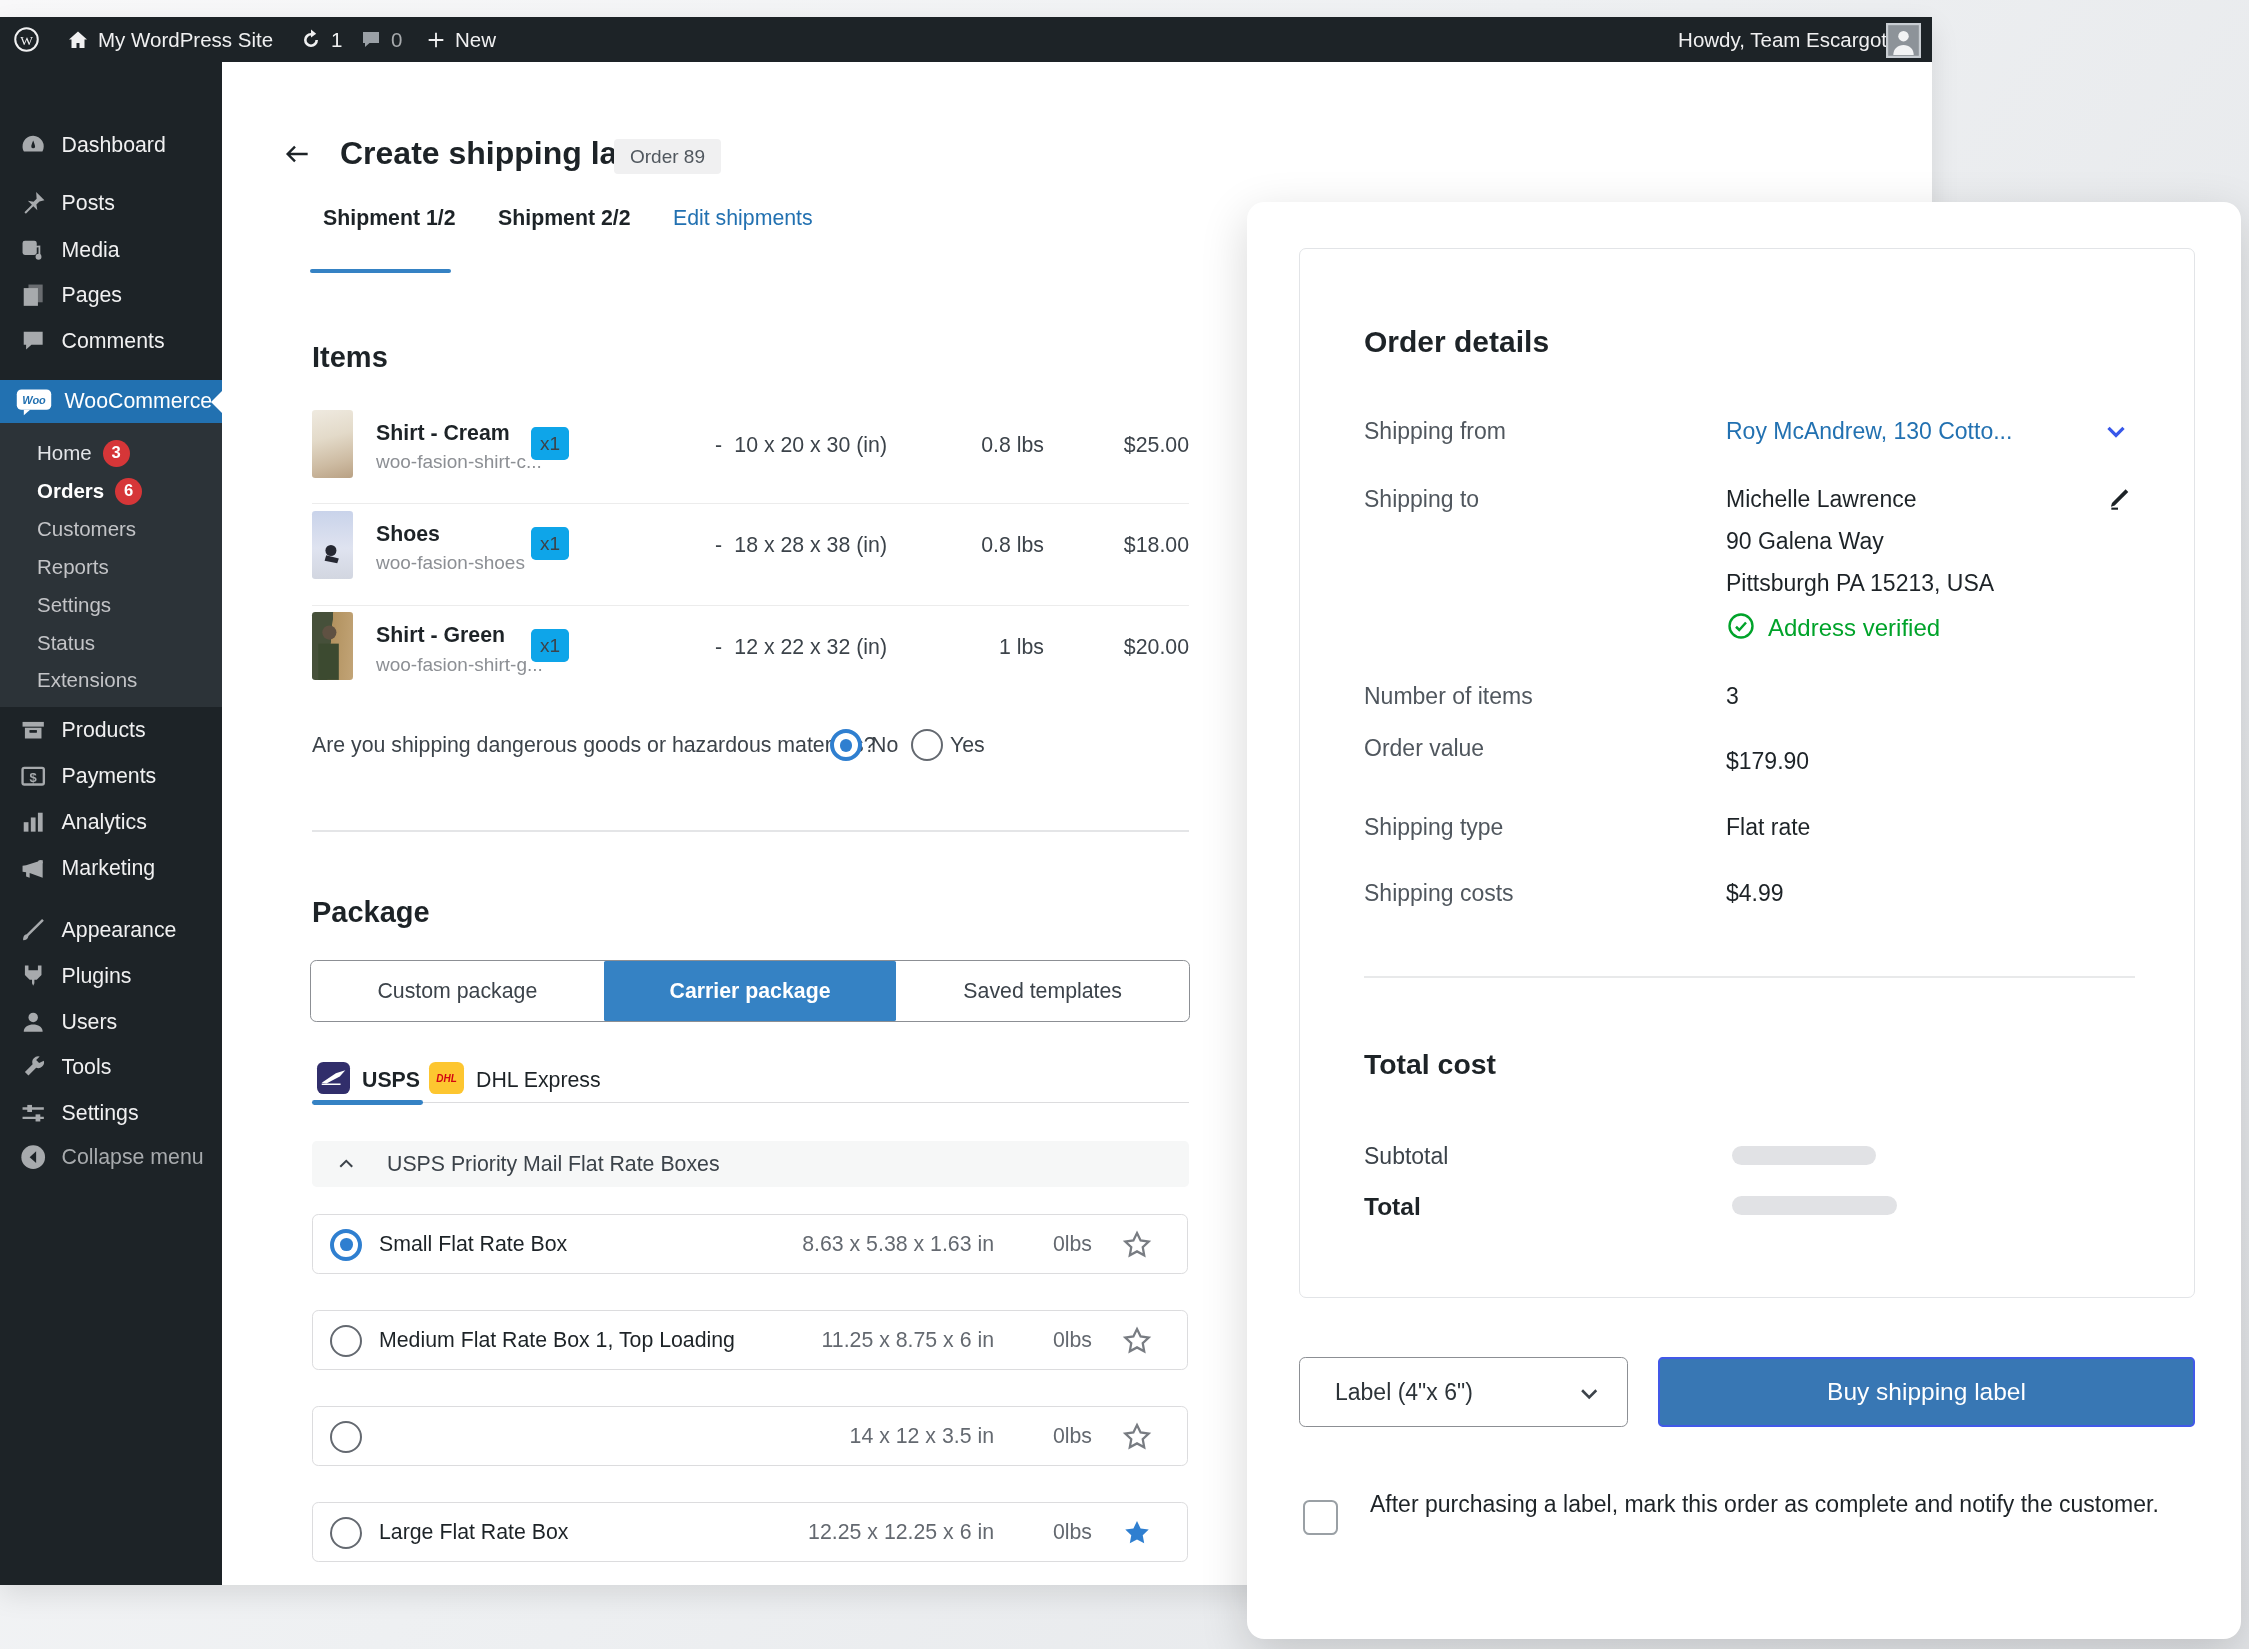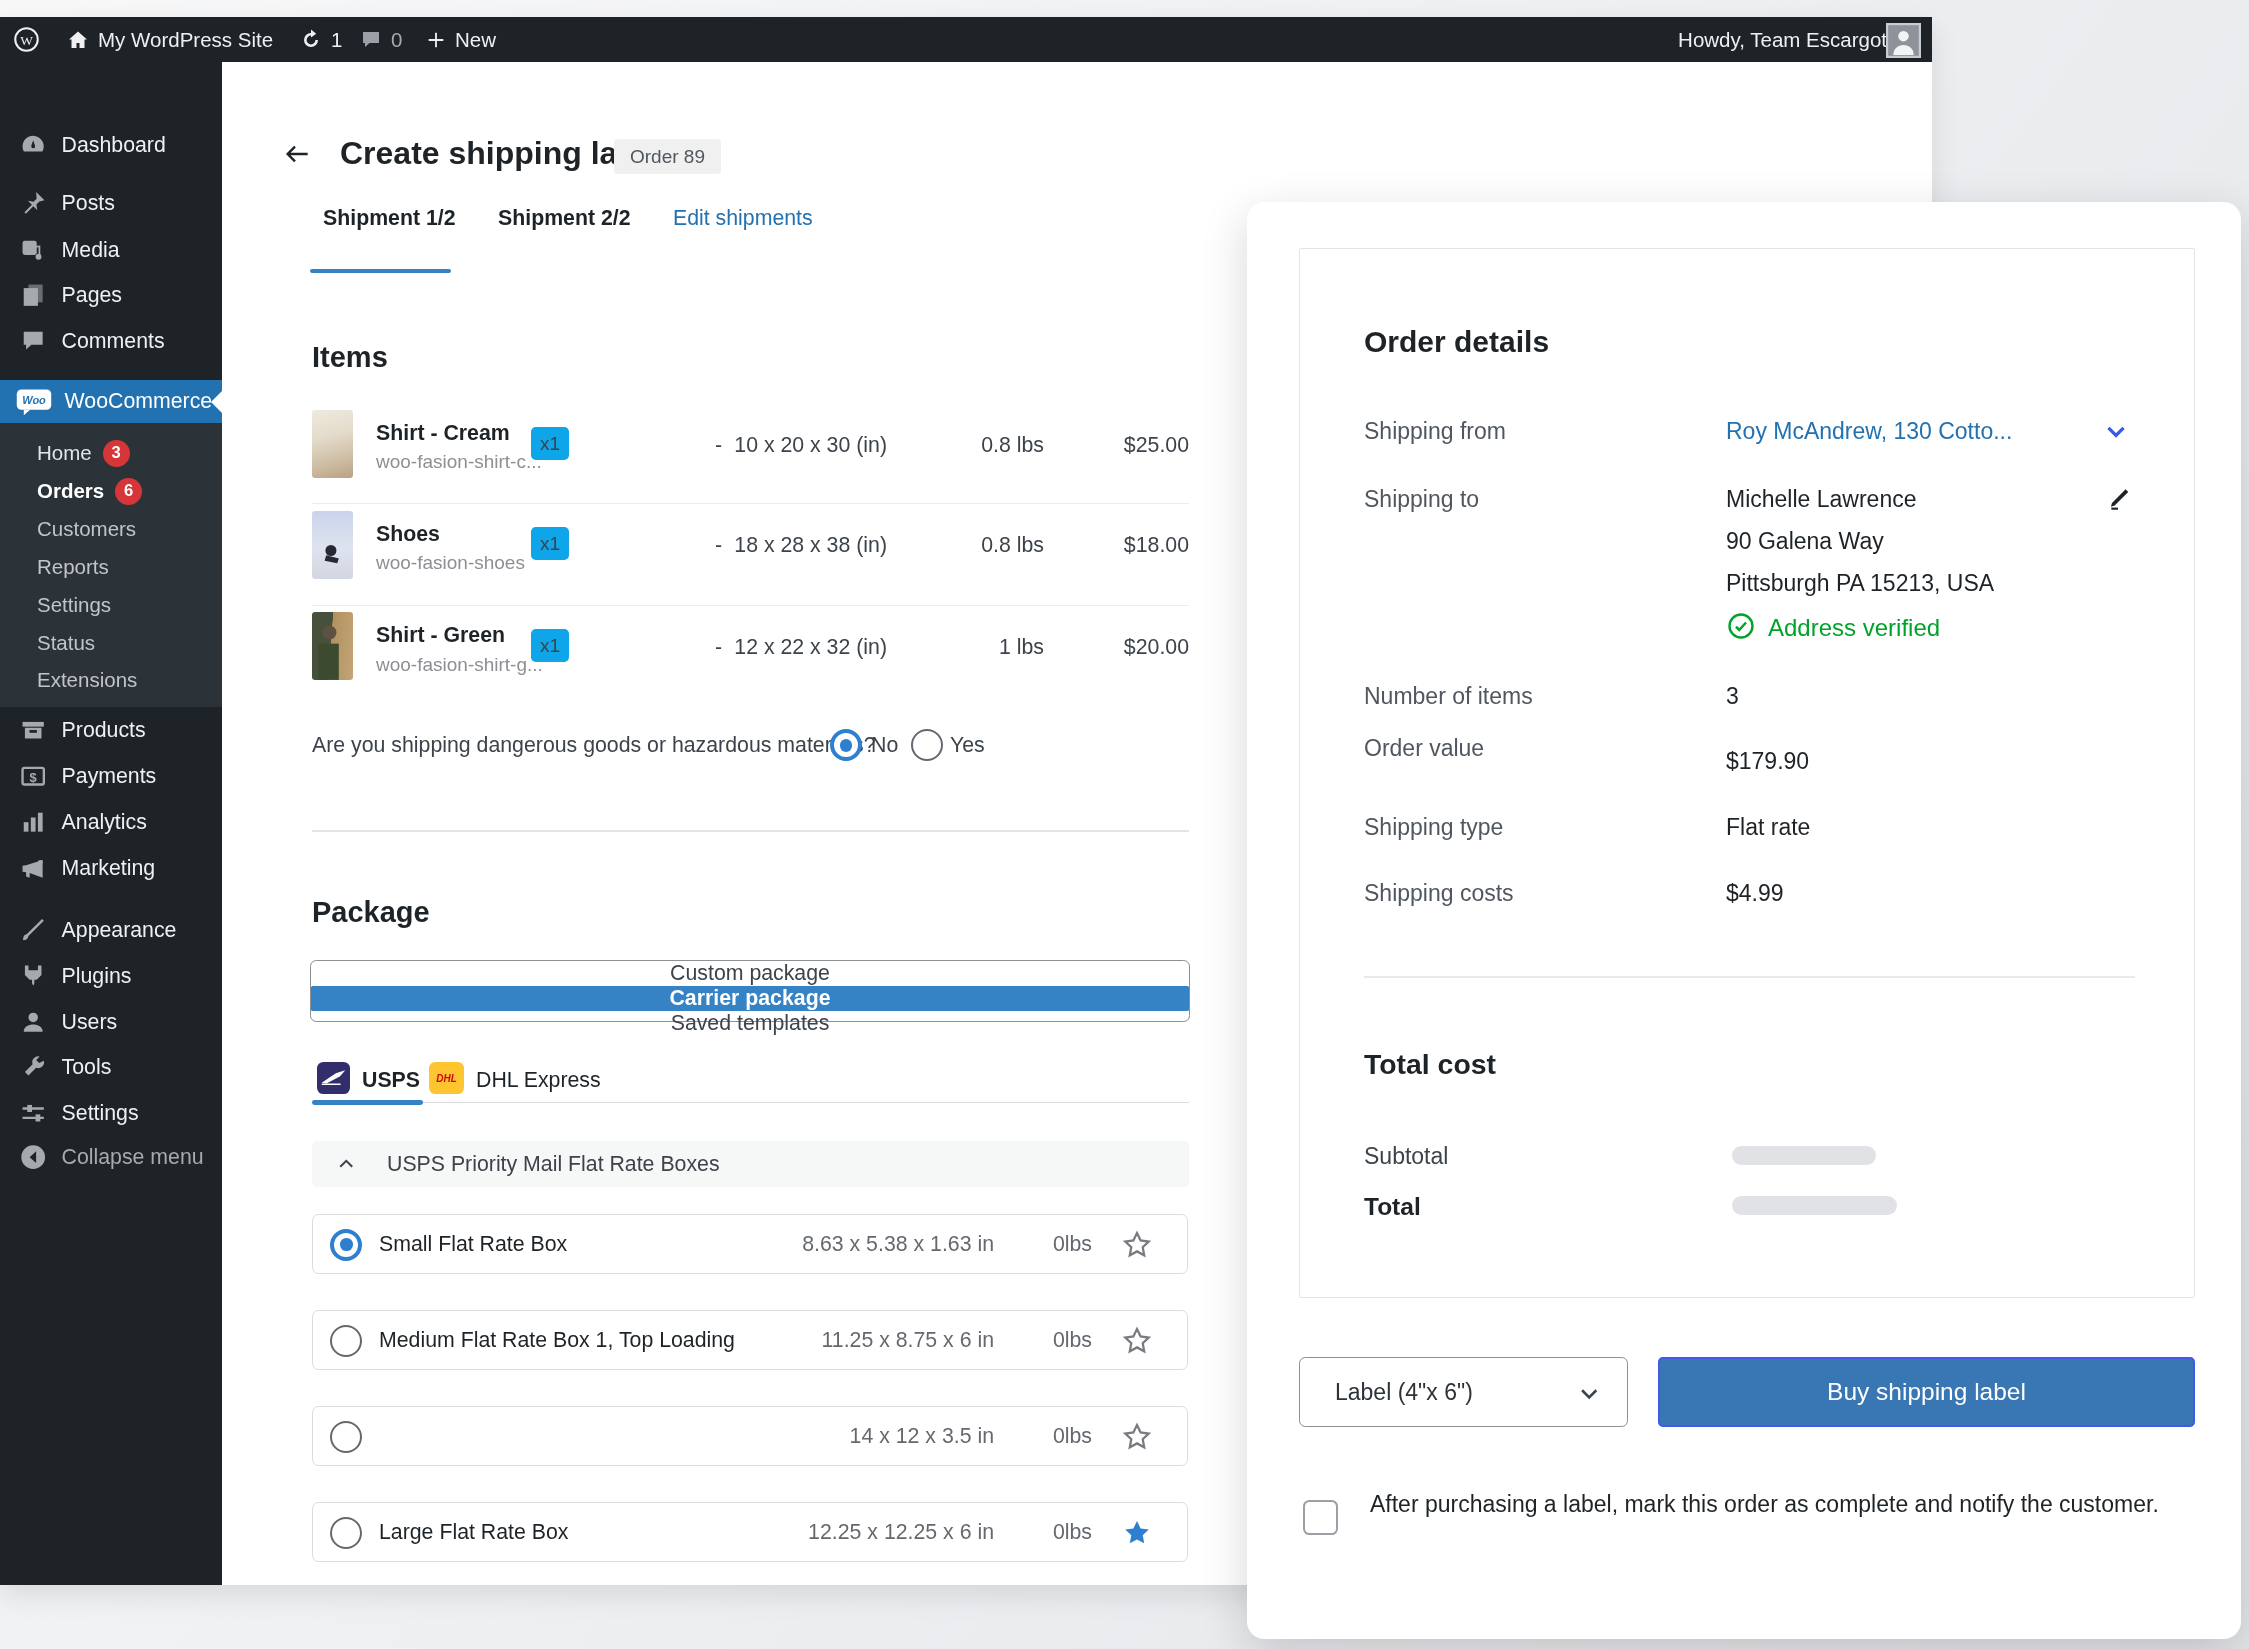--- a/index.html
+++ b/index.html
@@ -35,21 +35,21 @@
   .radio.on::after{content:"";position:absolute;left:50%;top:50%;width:12.6px;height:12.6px;margin:-6.3px 0 0 -6.3px;border-radius:50%;background:#2f7fd0;}
   .seg{display:flex;align-items:center;justify-content:center;font-size:21.3px;color:#3c434a;flex:1 1 0;height:100%;cursor:pointer;}
   .seg.active{background:#3582c4;color:#fff;font-weight:600;border-radius:1.6px;}
   .card{position:absolute;left:312px;width:874px;height:58px;border:1.6px solid #dcdcde;border-radius:6.3px;background:#fff;}
   .card-label{position:absolute;left:66px;top:0;height:58px;display:flex;align-items:center;font-size:21.3px;color:#1d2327;}
   .card-dim{position:absolute;right:193px;top:0;height:58px;display:flex;align-items:center;font-size:21.3px;color:#646970;}
   .card-wt{position:absolute;right:106px;top:0;height:58px;display:flex;align-items:center;font-size:21.3px;color:#646970;}
   .thumb{position:absolute;width:41px;height:68px;border-radius:3.2px;}
   .panel{position:absolute;left:1247px;top:202px;width:994px;height:1437px;background:#fff;border-radius:17.4px;
          box-shadow:0 14.2px 47px rgba(0,0,0,.16);}
-  .pcard{position:absolute;left:52px;top:46px;width:896px;height:1050px;border:1.6px solid #e2e4e7;border-radius:2px;box-sizing:border-box;background:#fff;}
+  .pcard{position:absolute;left:52px;top:46px;width:896px;height:1050px;border:1.6px solid #e2e4e7;border-radius:7px;box-sizing:border-box;background:#fff;}
   .plabel{position:absolute;left:64px;font-size:23px;color:#50575e;}
   .pvalue{position:absolute;left:426px;font-size:23px;color:#1d2327;}
   .pill{position:absolute;height:19px;border-radius:9.5px;background:#e1e2e5;}
   .link{color:#2271b1;}
   .btn-buy{position:absolute;left:411px;top:1155px;width:537px;height:70px;background:#3877b4;border:2.4px solid #4159e8;border-radius:4.7px;box-sizing:border-box;
            display:flex;align-items:center;justify-content:center;color:#fff;font-size:24.5px;}
   .select{position:absolute;left:52px;top:1155px;width:329px;height:70px;border:1.6px solid #8c8f94;border-radius:6.3px;box-sizing:border-box;background:#fff;
           display:flex;align-items:center;font-size:23px;color:#2c3338;padding-left:35px;}
   .chk{position:absolute;left:56px;top:1298px;width:35px;height:35px;border:2.4px solid #9aa0a5;border-radius:6.3px;box-sizing:border-box;background:#fff;}
   .tab{font-size:21.3px;font-weight:600;color:#1d2327;}
@@ -358,21 +358,21 @@
       <div class="abs cell" style="left:90px;top:671px;">Are you shipping dangerous goods or hazardous materials?</div>
       <div class="abs radio on" style="left:608px;top:667px;width:32px;height:32px;"></div>
       <div class="abs cell" style="left:649px;top:671px;">No</div>
       <div class="abs radio off" style="left:689px;top:667px;width:32px;height:32px;"></div>
       <div class="abs cell" style="left:728px;top:671px;">Yes</div>
 
       <div class="sep" style="left:90px;top:768px;width:877px;height:1.6px;background:#e4e5e7;"></div>
 
       <div class="abs h-section" style="left:90px;top:834px;">Package</div>
 
-      <div class="abs" style="left:88px;top:898px;width:880px;height:62px;border:1.6px solid #8c8f94;border-radius:6.3px;box-sizing:border-box;display:flex;background:#fff;flex-direction:column;">
+      <div class="abs" style="left:88px;top:898px;width:880px;height:62px;border:1.6px solid #8c8f94;border-radius:6.3px;box-sizing:border-box;display:flex;background:#fff;">
         <div class="seg">Custom package</div>
         <div class="seg active">Carrier package</div>
         <div class="seg">Saved templates</div>
       </div>
 
       <div class="abs" style="left:95px;top:1000px;width:33px;height:32px;border-radius:6.3px;background:#312e6b;overflow:hidden;">
         <svg width="33" height="32" viewBox="0 0 42 40">
             <path d="M6 26l18-12 12-4-7 8-17 9z" fill="#fff"></path>
             <path d="M6 28h24" stroke="#fff" stroke-width="2"></path>
           </svg>

